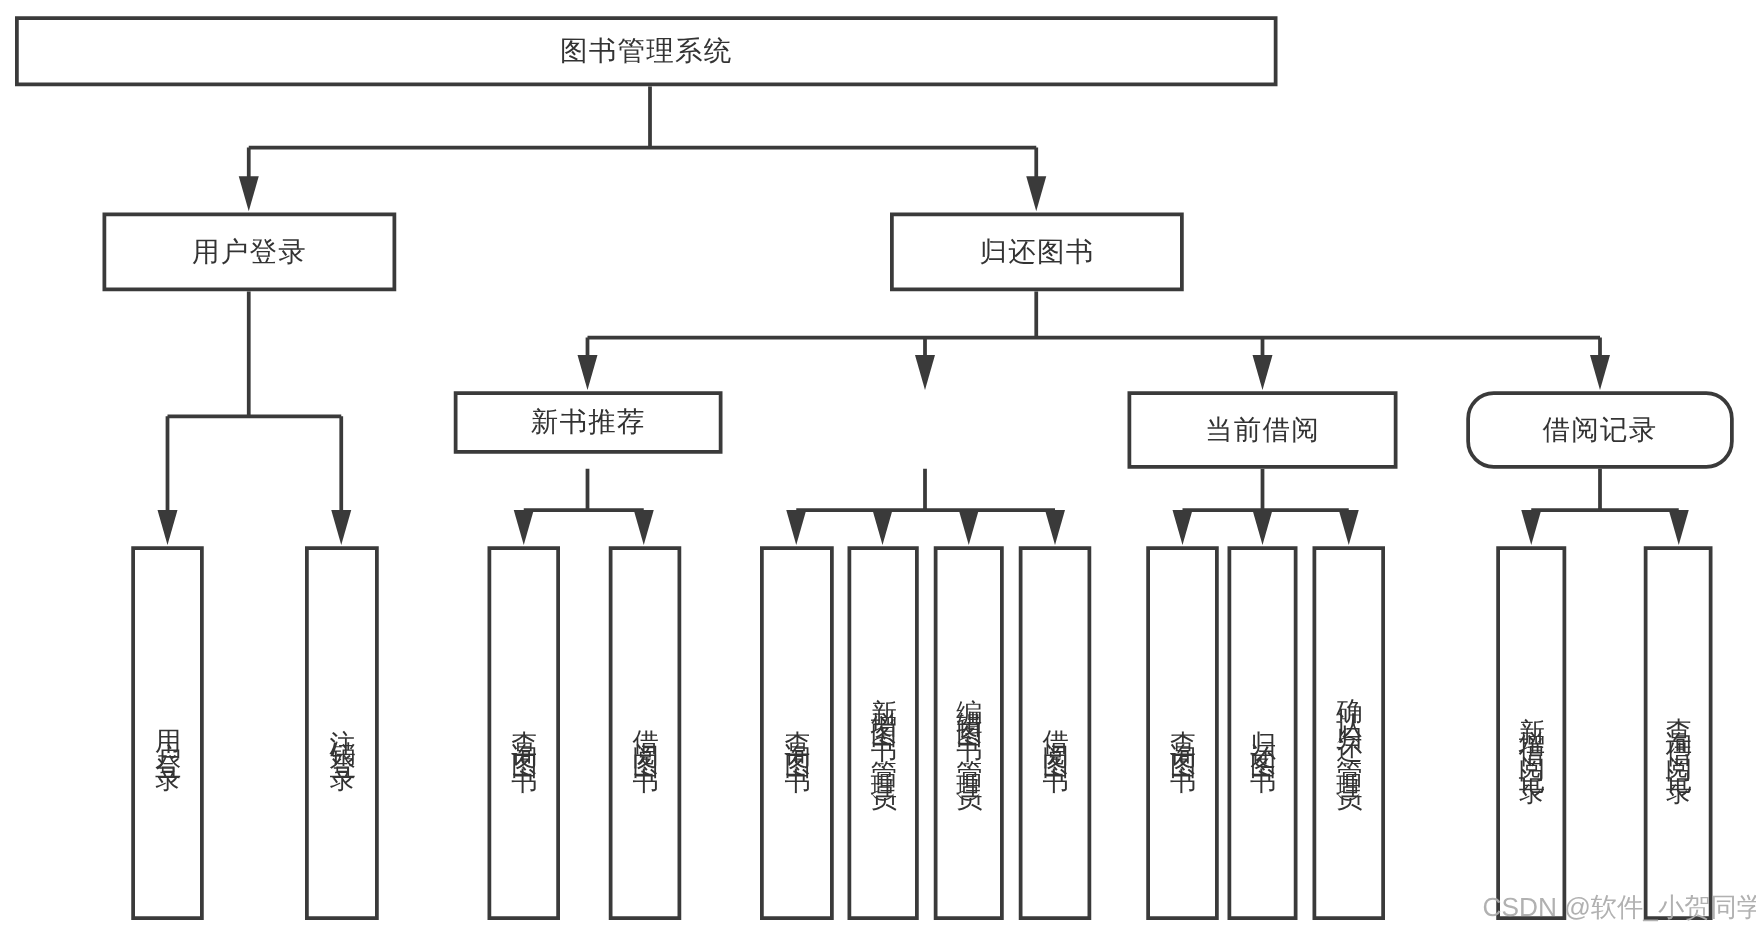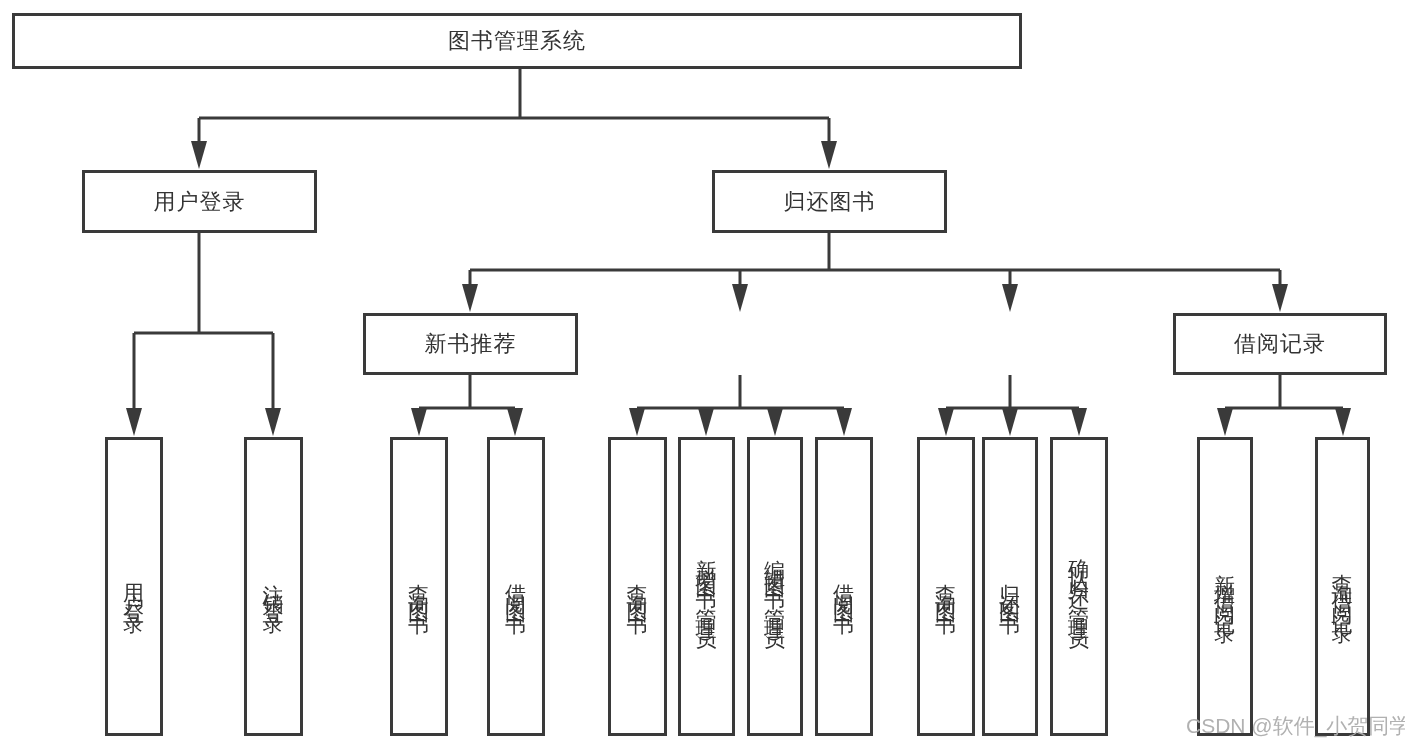--- a/index.html
+++ b/index.html
@@ -100,22 +100,23 @@
       <polygon points="1217,408 1233,408 1225,436"></polygon>
       <polygon points="1335,408 1351,408 1343,436"></polygon>
     </g>
   </svg>
 
   <div class="box h" style="left:12px; top:13px; width:1010px; height:56px;">图书管理系统</div>
 
   <div class="box h" style="left:82px; top:170px; width:235px; height:63px;">用户登录</div>
   <div class="box h" style="left:712px; top:170px; width:235px; height:63px;">归还图书</div>
 
-  <div class="box h" style="left:363px; top:313px; width:215px; height:62px;">新书推荐</div>
-  <div class="box h" style="left:1173px; top:313px; width:214px; height:62px;">借阅记录</div>
+  <div class="box h" style="left:363px; top:313px; width:215px; height:50px;">新书推荐</div>
+  <div class="box h" style="left:902px; top:313px; width:216px; height:62px;">当前借阅</div>
+  <div class="box h" style="left:1173px; top:313px; width:214px; height:62px;border-radius:22px;">借阅记录</div>
 
   <div class="box v" style="left:105px; top:437px; width:58px; height:299px;">用户登录</div>
   <div class="box v" style="left:244px; top:437px; width:59px; height:299px;">注销登录</div>
 
   <div class="box v" style="left:390px; top:437px; width:58px; height:299px;">查询图书</div>
   <div class="box v" style="left:487px; top:437px; width:58px; height:299px;">借阅图书</div>
 
   <div class="box v" style="left:608px; top:437px; width:59px; height:299px;">查询图书</div>
   <div class="box v" style="left:678px; top:437px; width:57px; height:299px;">新增图书（管理员）</div>
   <div class="box v" style="left:747px; top:437px; width:56px; height:299px;">编辑图书（管理员）</div>

